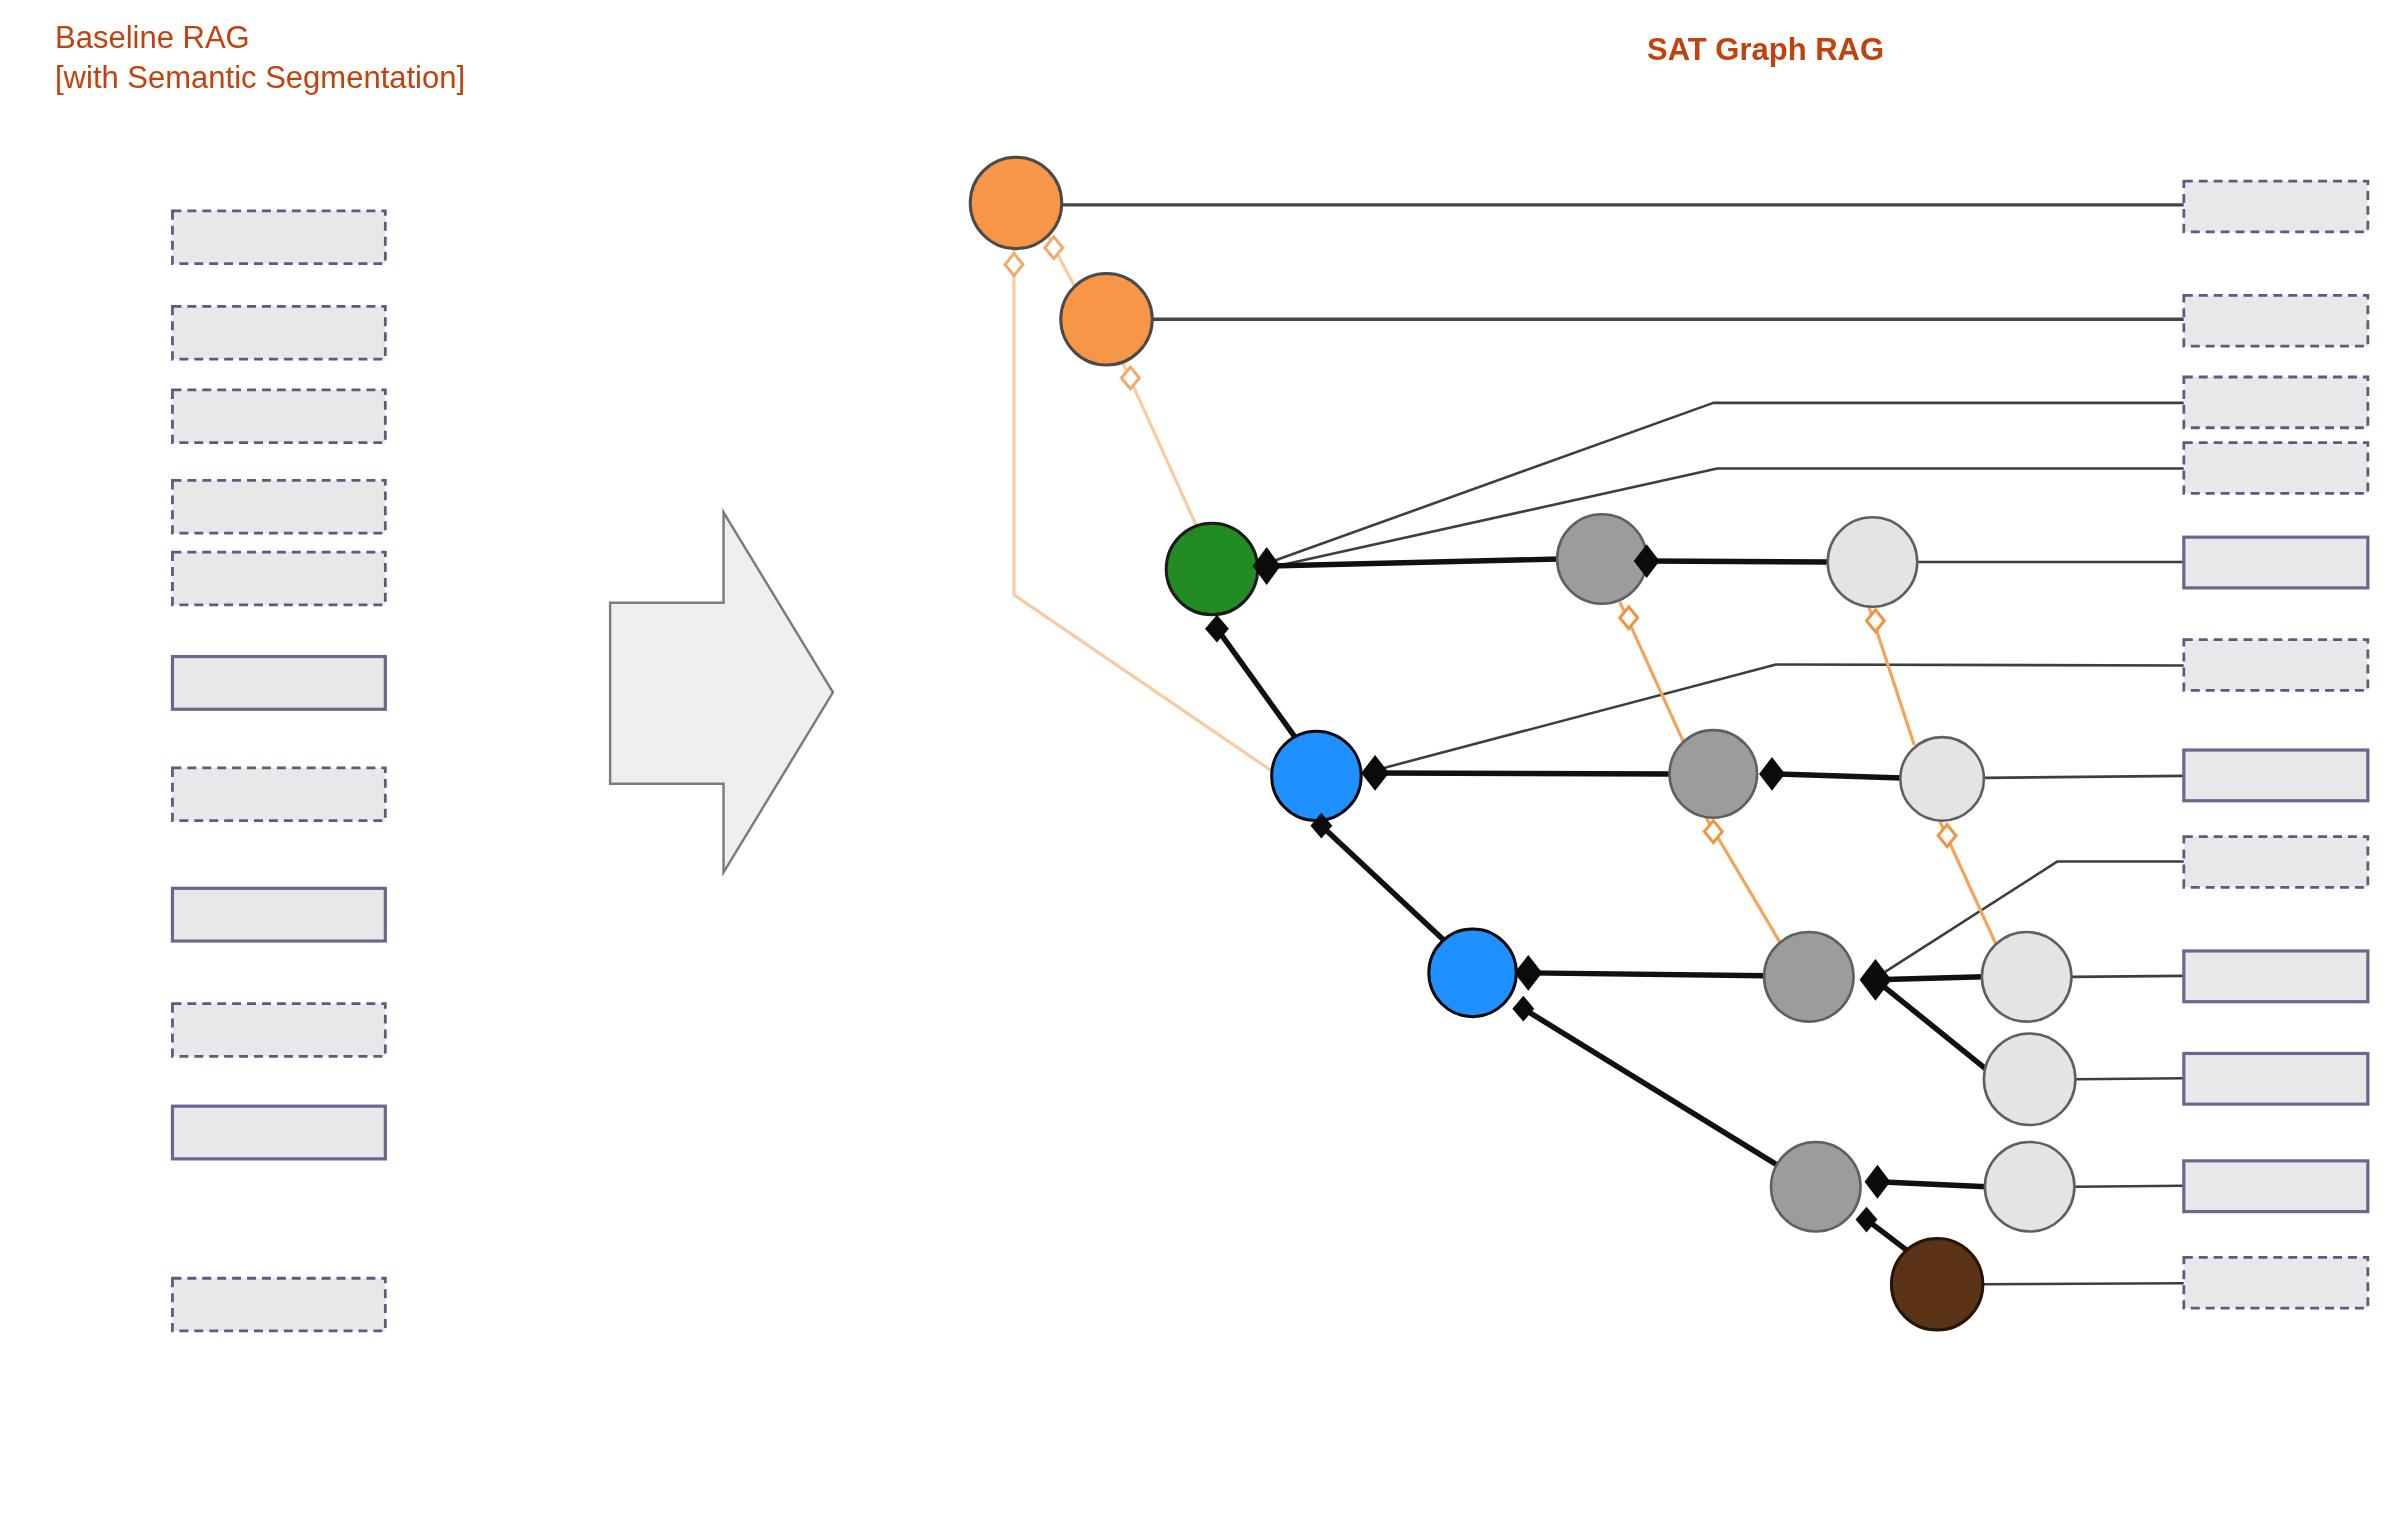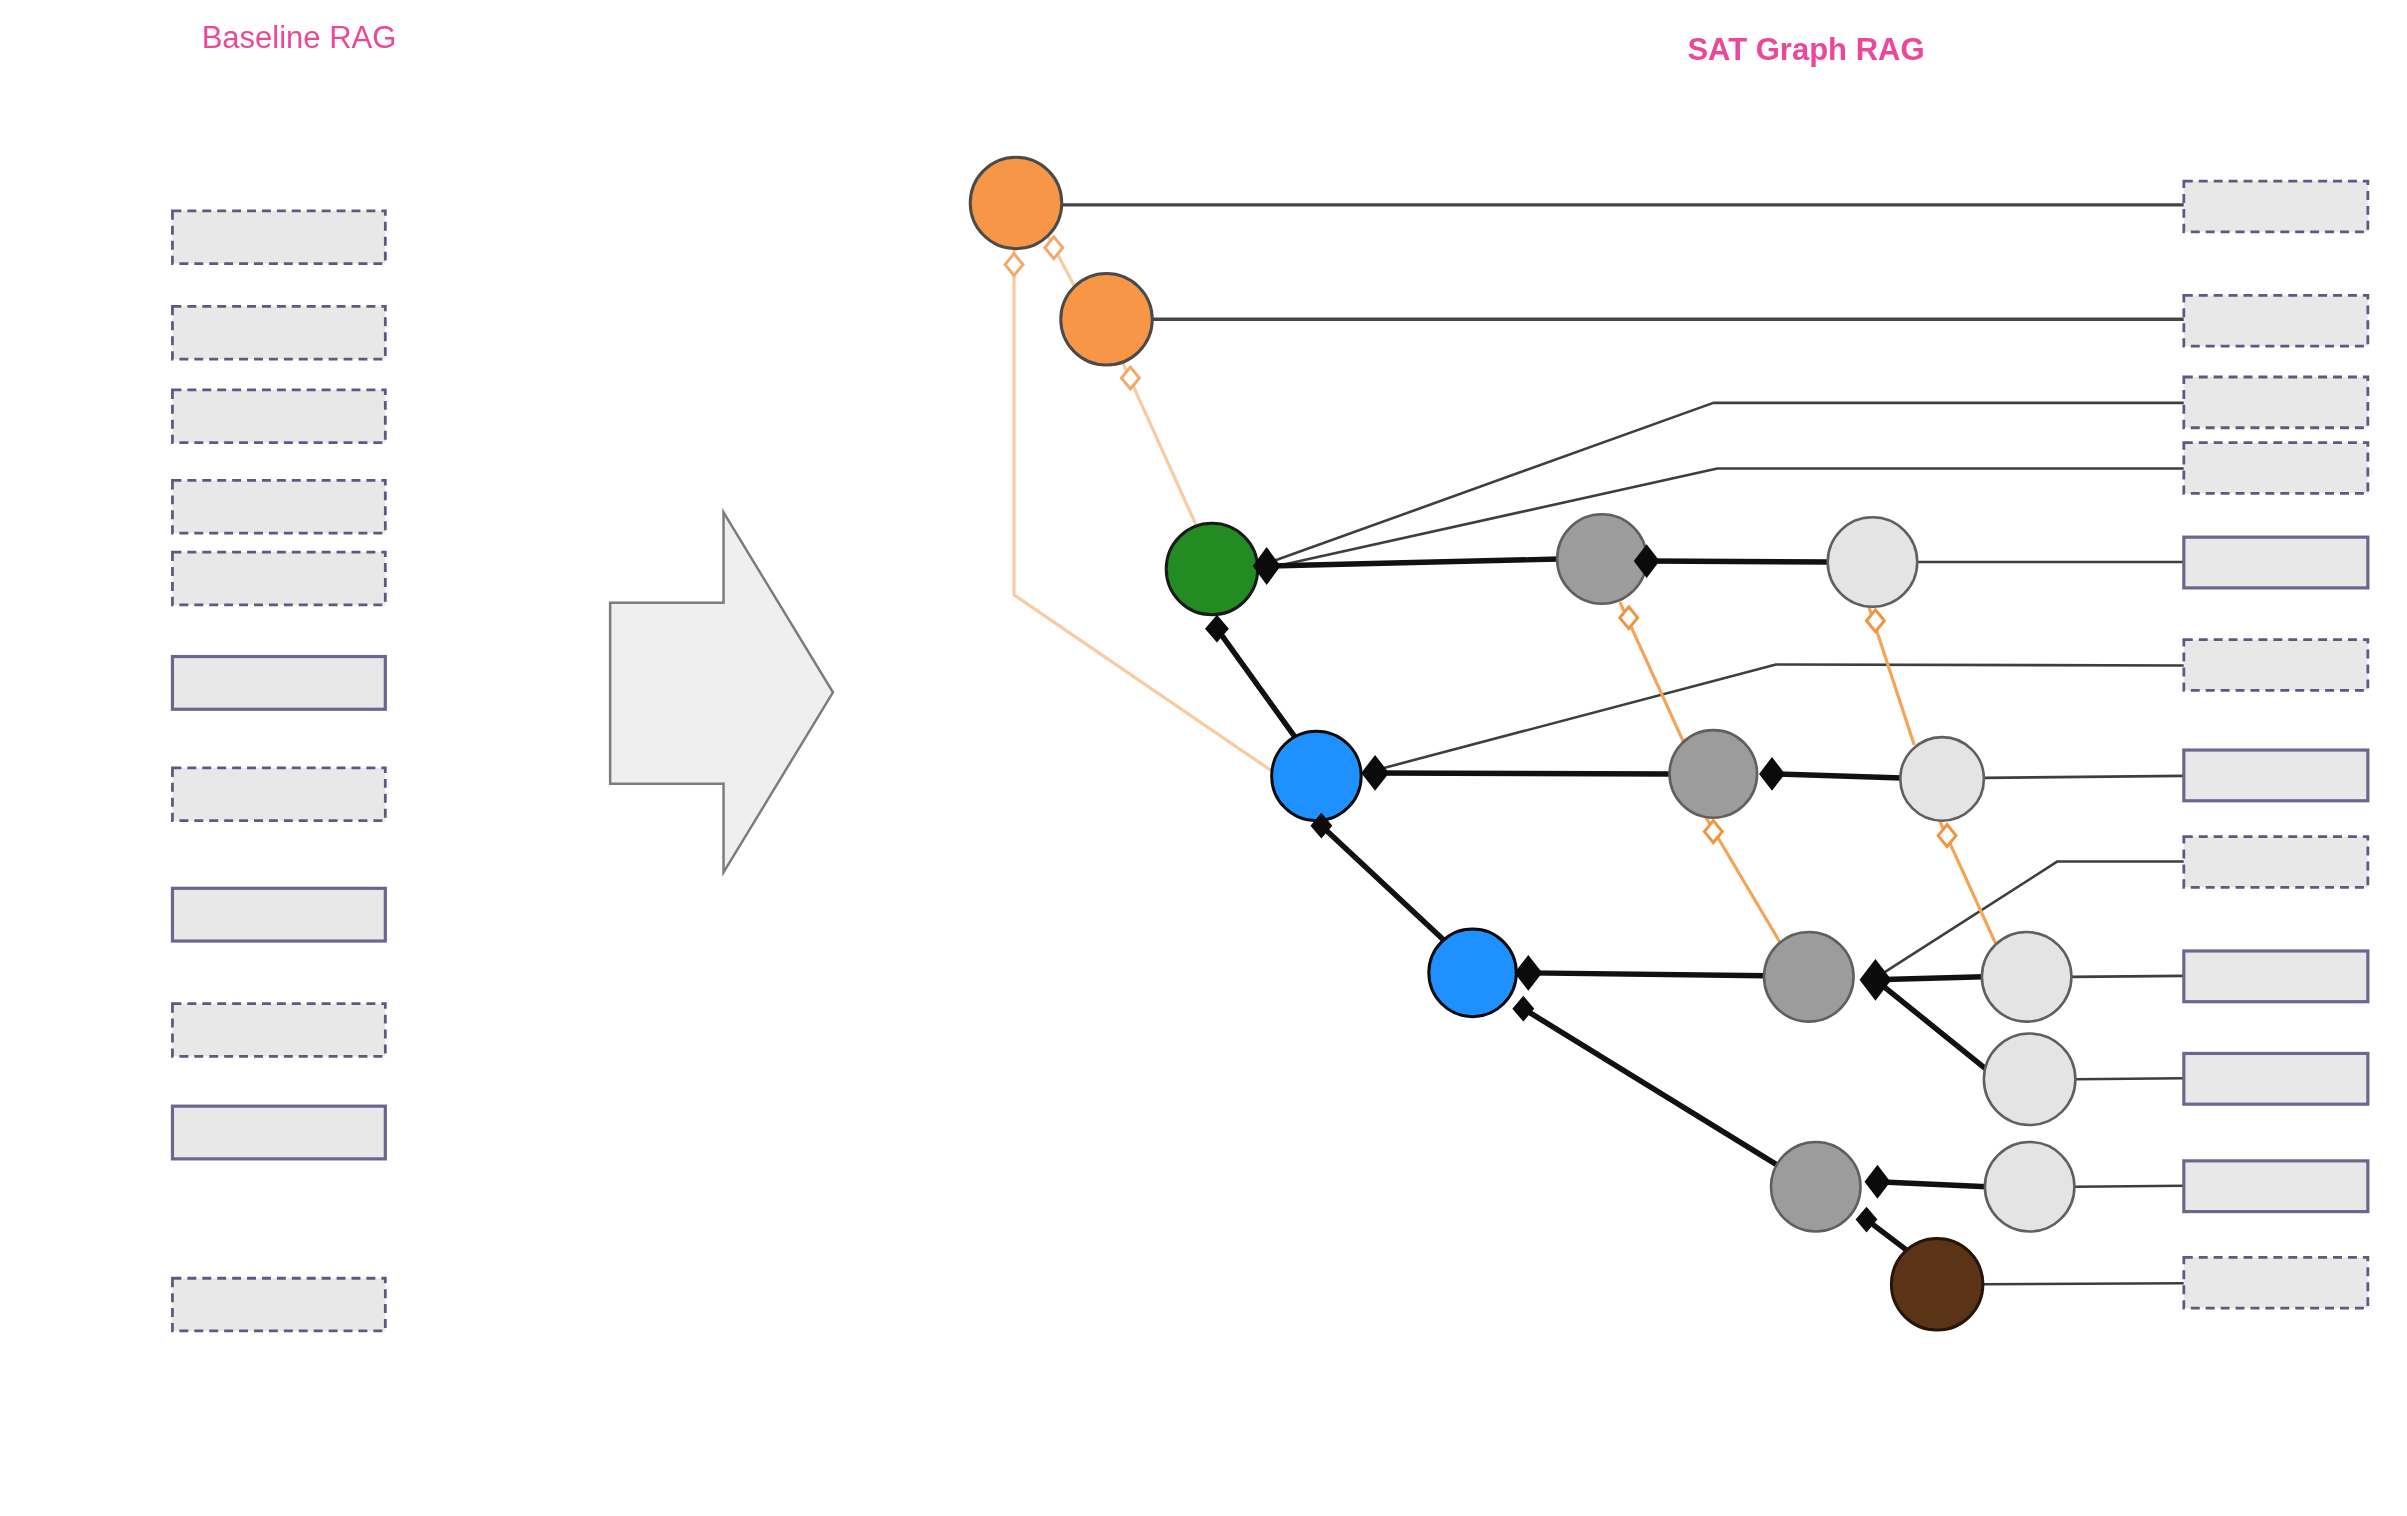--- a/index.html
+++ b/index.html
@@ -1,18 +1,18 @@
 <!DOCTYPE html>
 <html><head>
 <meta charset="utf-8">
 <style>
   html,body{margin:0;padding:0;background:#ffffff;}
   body{width:2408px;height:1516px;overflow:hidden;font-family:"Liberation Sans",sans-serif;}
   .canvas{position:relative;width:2408px;height:1516px;background:#fff;}
-  .fig-title{position:absolute;text-align:center;color:#ec4899;font-size:31px;line-height:40px;}
+  .fig-title{position:absolute;text-align:left;color:#c2410c;font-size:31px;line-height:40px;}
   .fig-title.left{left:55px;top:18px;width:488px;}
   .fig-title.right{left:1647px;top:30px;width:318px;font-weight:bold;}
   svg{position:absolute;left:0;top:0;}
   .chunk-dashed{fill:#E8E8E8;stroke:#5B5B82;stroke-width:2.8;stroke-dasharray:9 6;}
   .chunk-solid{fill:#E8E8E8;stroke:#67678F;stroke-width:3.2;}
   .arrow-shape{fill:#EFEFEF;stroke:#7c7c7c;stroke-width:2.5;stroke-linejoin:miter;}
   .thick{stroke:#111111;stroke-width:5.5;fill:none;stroke-linejoin:round;}
   .mid{stroke:#464646;stroke-width:3.4;fill:none;}
   .thin{stroke:#3e3e3e;stroke-width:2.6;fill:none;stroke-linejoin:round;}
   .olight{stroke:#F9CBA0;stroke-width:3.2;fill:none;stroke-linejoin:round;}
@@ -21,20 +21,21 @@
   .odiamond{fill:#ffffff;stroke-width:3;}
   .od-light{stroke:#F2A96C;}
   .od-strong{stroke:#EF9440;}
 </style>
 </head>
 <body>
 
 <div class="canvas">
   <div class="fig-title left">
     <div>Baseline RAG</div>
+    <div>[with Semantic Segmentation]</div>
   </div>
   <div class="fig-title right">SAT Graph RAG</div>
   <svg width="2408" height="1516" viewBox="0 0 2420 1524" xmlns="http://www.w3.org/2000/svg">
       <rect x="173" y="212" width="214" height="53" class="chunk-dashed"></rect>
       <rect x="173" y="308" width="214" height="53" class="chunk-dashed"></rect>
       <rect x="173" y="392" width="214" height="53" class="chunk-dashed"></rect>
       <rect x="173" y="483" width="214" height="53" class="chunk-dashed"></rect>
       <rect x="173" y="555" width="214" height="53" class="chunk-dashed"></rect>
       <rect x="173" y="660" width="214" height="53" class="chunk-solid"></rect>
       <rect x="173" y="772" width="214" height="53" class="chunk-dashed"></rect>

